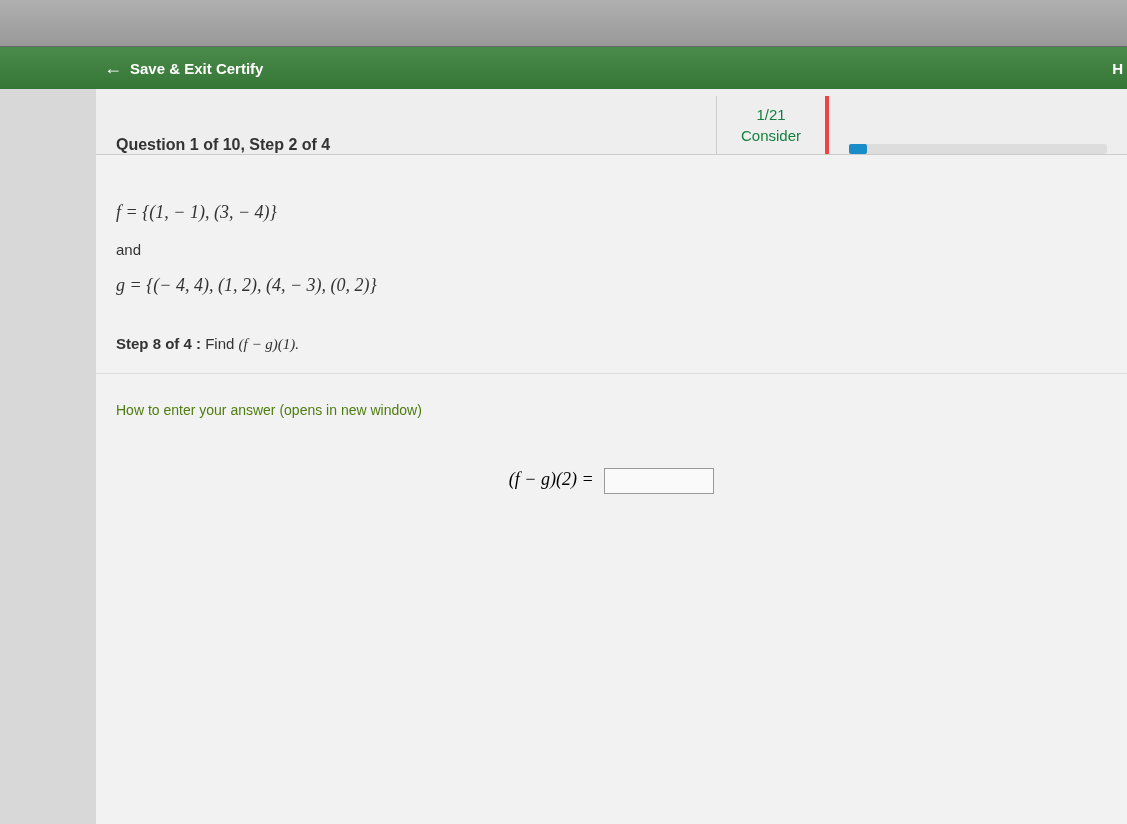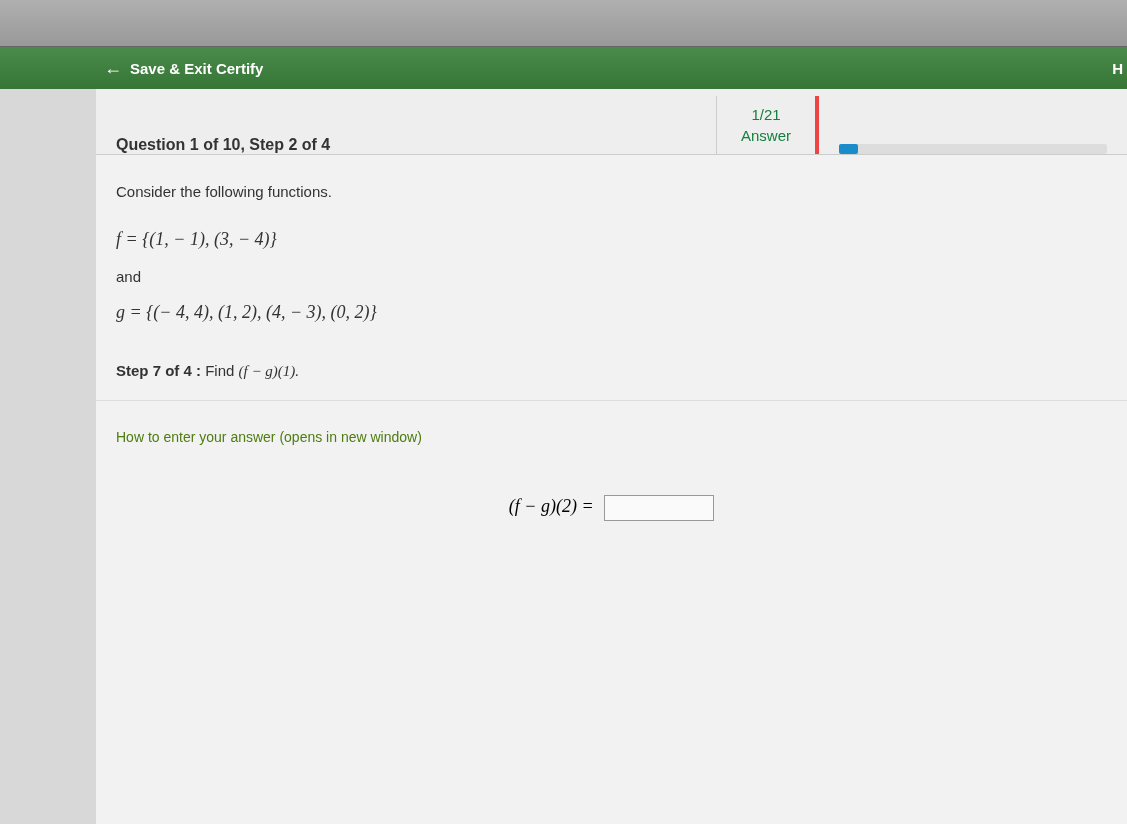--- a/index.html
+++ b/index.html
@@ -180,38 +180,37 @@
   </div>
   <div class="help-link">H</div>
 </div>
 
 <div class="content-wrapper">
 
   <div class="question-header">
     <div class="question-title">Question 1 of 10, Step 2 of 4</div>
     <div class="score-box">
       <div>1/21</div>
-      <div>Answer</div>
+      <div>Consider</div>
     </div>
     <div class="progress-container">
       <div class="progress-track">
         <div class="progress-fill"></div>
       </div>
     </div>
   </div>
 
   <div class="question-body">
-    <div class="instruction">Consider the following functions.</div>
     <div class="math-block">
       <div>f  =  {(1, − 1), (3, − 4)}</div>
       <div class="and-text">and</div>
       <div>g  =  {(− 4, 4), (1, 2), (4, − 3), (0, 2)}</div>
     </div>
     <div class="step-line">
-      <strong>Step 7 of 4 :</strong>
+      <strong>Step 8 of 4 :</strong>
       <span>Find </span><span class="math-inline">(f − g)(1).</span>
     </div>
   </div>
 
   <div class="answer-section">
     <div class="howto-link">How to enter your answer (opens in new window)</div>
     <div class="answer-input-row">
       <span>(f − g)(2)  =</span>
       <input type="text" style="">
     </div>

